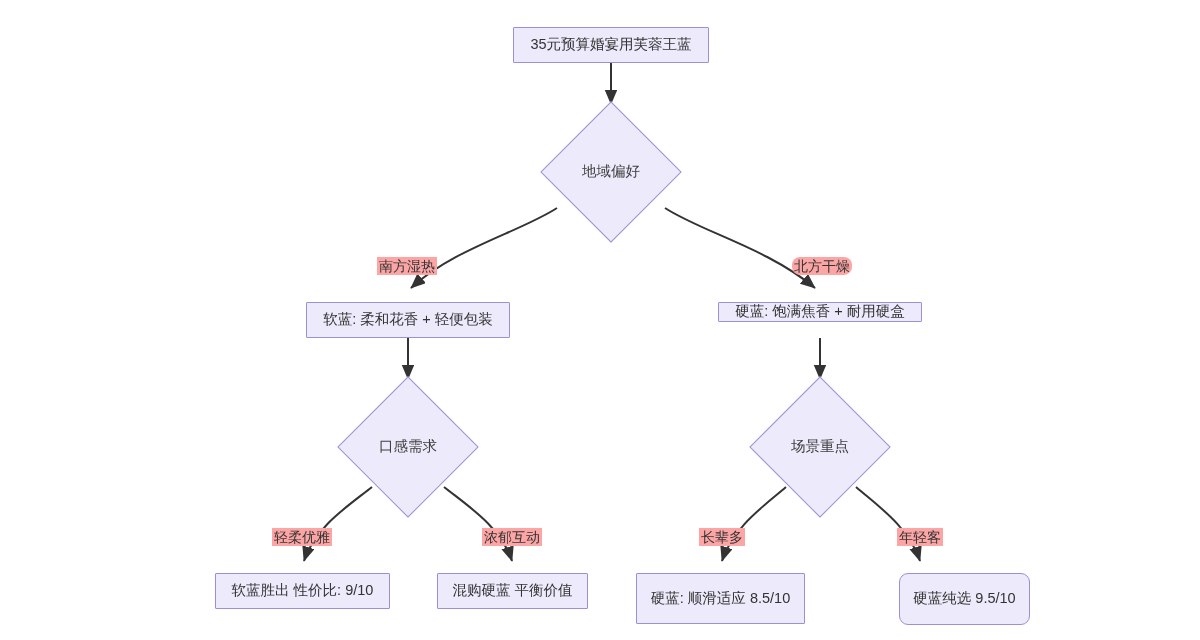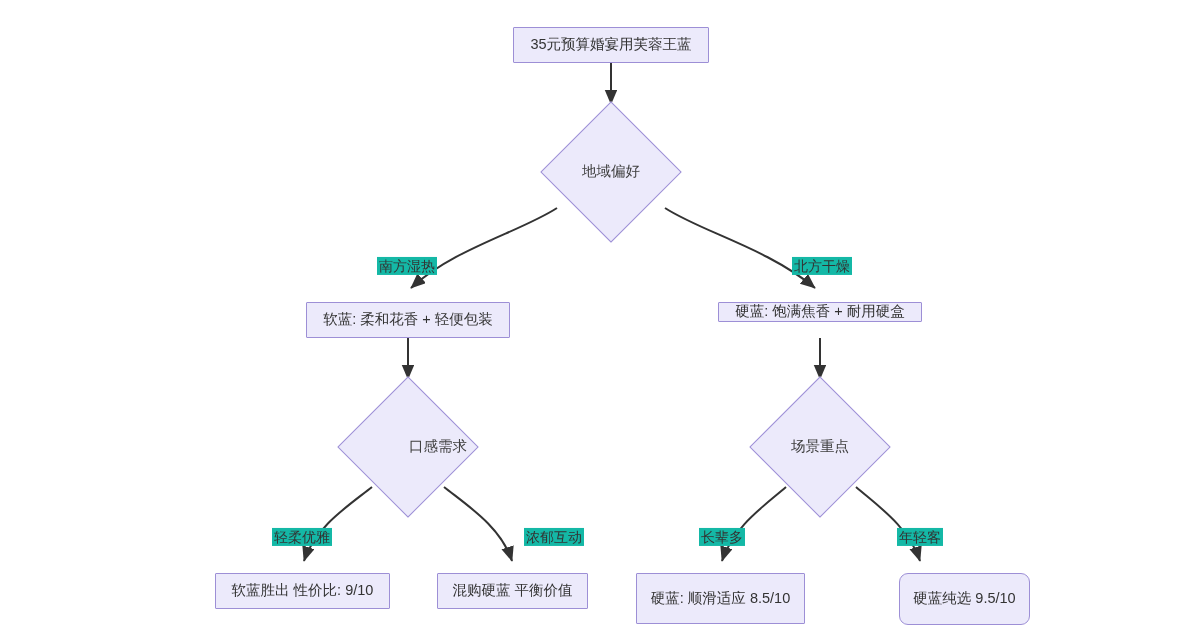--- a/index.html
+++ b/index.html
@@ -61,21 +61,21 @@
   }
   .diamond-label {
     position: relative;
     z-index: 2;
     color: #404040;
     font-size: 14.5px;
     white-space: nowrap;
   }
   .edge-label {
     position: absolute;
-    background: #14b8a6;
+    background: #fca5a5;
     color: #333333;
     font-size: 14px;
     line-height: 1.15;
     padding: 1px 2px;
     white-space: nowrap;
     transform: translate(-50%, -50%);
   }
 </style>
 </head>
 <body>
@@ -112,21 +112,21 @@
   </div>
 
   <div class="node node-rect" style="left:306px; top:302px; width:204px; height:36px;">
     <span>软蓝: 柔和花香 + 轻便包装</span>
   </div>
 
   <div class="node node-rect" style="left:718px; top:302px; width:204px; height:20px;">
     <span>硬蓝: 饱满焦香 + 耐用硬盒</span>
   </div>
 
-  <div class="node node-diamond" style="left:349px; top:388px; width:118px; height:118px;justify-content:flex-end;">
+  <div class="node node-diamond" style="left:349px; top:388px; width:118px; height:118px;">
     <span class="diamond-shape"></span>
     <span class="diamond-label">口感需求</span>
   </div>
 
   <div class="node node-diamond" style="left:761px; top:388px; width:118px; height:118px;">
     <span class="diamond-shape"></span>
     <span class="diamond-label">场景重点</span>
   </div>
 
   <div class="node node-rect" style="left:215px; top:573px; width:175px; height:36px;">
@@ -142,29 +142,29 @@
   </div>
 
   <div class="node node-rect" style="left:899px; top:573px; width:131px; height:52px;border-radius:9px;">
     <span>硬蓝纯选 9.5/10</span>
   </div>
 
   <div class="edge-label" style="left:407px; top:266px;">
     <span>南方湿热</span>
   </div>
 
-  <div class="edge-label" style="left:822px; top:266px;">
+  <div class="edge-label" style="left:822px; top:266px;border-radius:8px;">
     <span>北方干燥</span>
   </div>
 
   <div class="edge-label" style="left:302px; top:537px;">
     <span>轻柔优雅</span>
   </div>
 
-  <div class="edge-label" style="left:512px; top:537px;margin-left:42px;">
+  <div class="edge-label" style="left:512px; top:537px;">
     <span>浓郁互动</span>
   </div>
 
   <div class="edge-label" style="left:722px; top:537px;">
     <span>长辈多</span>
   </div>
 
   <div class="edge-label" style="left:920px; top:537px;">
     <span>年轻客</span>
   </div>

